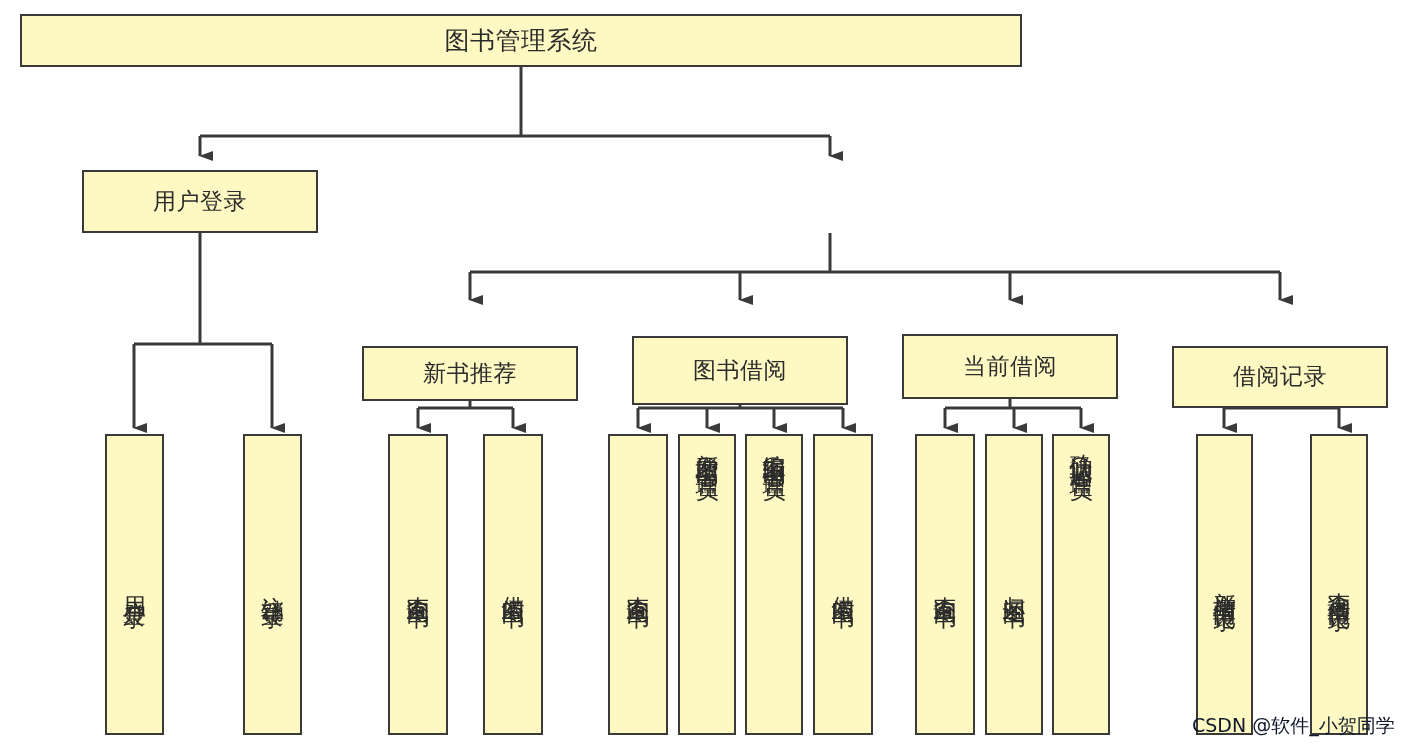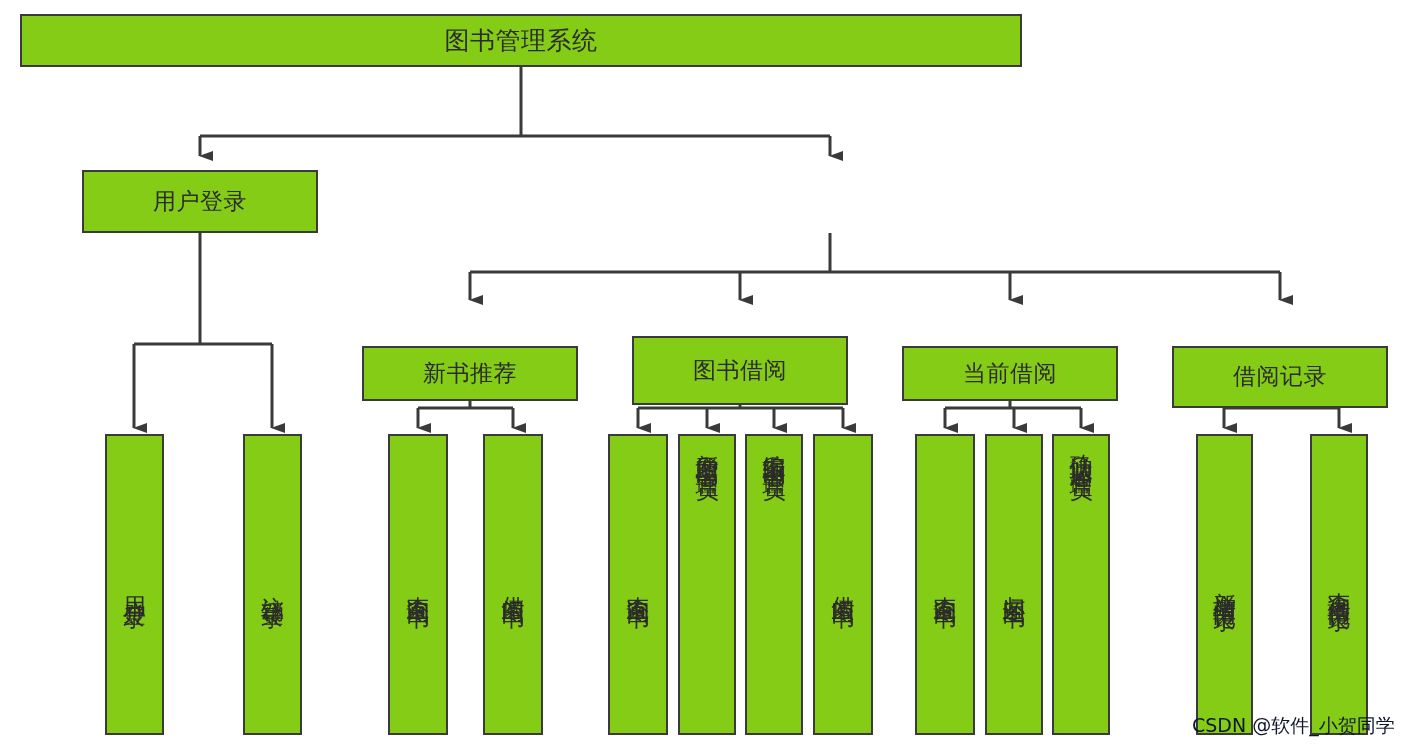--- a/index.html
+++ b/index.html
@@ -20,21 +20,21 @@
     position: absolute;
     left: 0;
     top: 0;
     width: 1405px;
     height: 747px;
     pointer-events: none;
   }
   .node {
     position: absolute;
     box-sizing: border-box;
-    background: #84cc16;
+    background: #fef9c3;
     border: 2.5px solid #3a3a3a;
     display: flex;
     align-items: center;
     justify-content: center;
     color: #2b2b2b;
     z-index: 2;
   }
   .node.level0 { font-size: 25px; }
   .node.level1 { font-size: 23px; }
   .node.level2 { font-size: 23px; margin-top: 28px; }
@@ -144,21 +144,21 @@
 
 
   <div class="node level2" style="left:362px; top:318px; width:216px; height:55px;">
     <span class="node-label">新书推荐</span>
   </div>
 
   <div class="node level2" style="left:632px; top:308px; width:216px; height:69px;font-family:Liberation Serif, serif;">
     <span class="node-label">图书借阅</span>
   </div>
 
-  <div class="node level2" style="left:902px; top:318px; width:216px; height:55px;">
+  <div class="node level2" style="left:902px; top:306px; width:216px; height:65px;">
     <span class="node-label">当前借阅</span>
   </div>
 
   <div class="node level2" style="left:1172px; top:318px; width:216px; height:62px;">
     <span class="node-label">借阅记录</span>
   </div>
 
   <div class="node leaf" style="left:105px; top:434px; width:59px; height:301px;">
     <div class="leaf-inner">
       <span class="node-label">用户登录</span>

